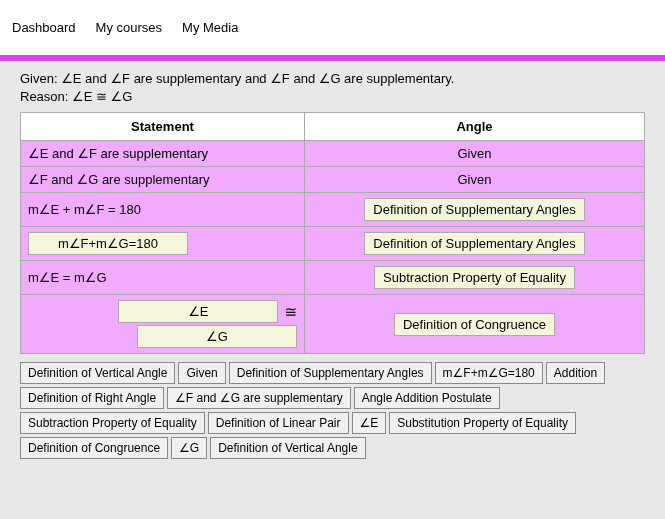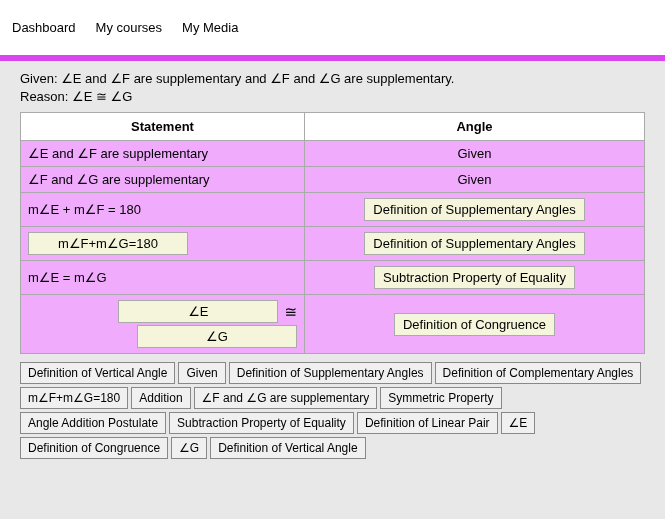--- a/index.html
+++ b/index.html
@@ -191,26 +191,26 @@
           <span class="reason-box">Definition of Congruence</span>
         </td>
       </tr>
     </tbody>
   </table>
 
   <div class="answer-pool" id="answer-pool">
   <span class="answer-chip">Definition of Vertical Angle</span>
       <span class="answer-chip">Given</span>
       <span class="answer-chip">Definition of Supplementary Angles</span>
-      <span class="answer-chip">Definition of Complementary Angles</span>
       <span class="answer-chip">m∠F+m∠G=180</span>
       <span class="answer-chip">Addition</span>
+      <span class="answer-chip">Definition of Right Angle</span>
       <span class="answer-chip">∠F and ∠G are supplementary</span>
-      <span class="answer-chip">Symmetric Property</span>
       <span class="answer-chip">Angle Addition Postulate</span>
       <span class="answer-chip">Subtraction Property of Equality</span>
       <span class="answer-chip">Definition of Linear Pair</span>
       <span class="answer-chip">∠E</span>
+      <span class="answer-chip">Substitution Property of Equality</span>
       <span class="answer-chip">Definition of Congruence</span>
       <span class="answer-chip">∠G</span>
       <span class="answer-chip">Definition of Vertical Angle</span>
     </div>
 </div>
 
 </body></html>

